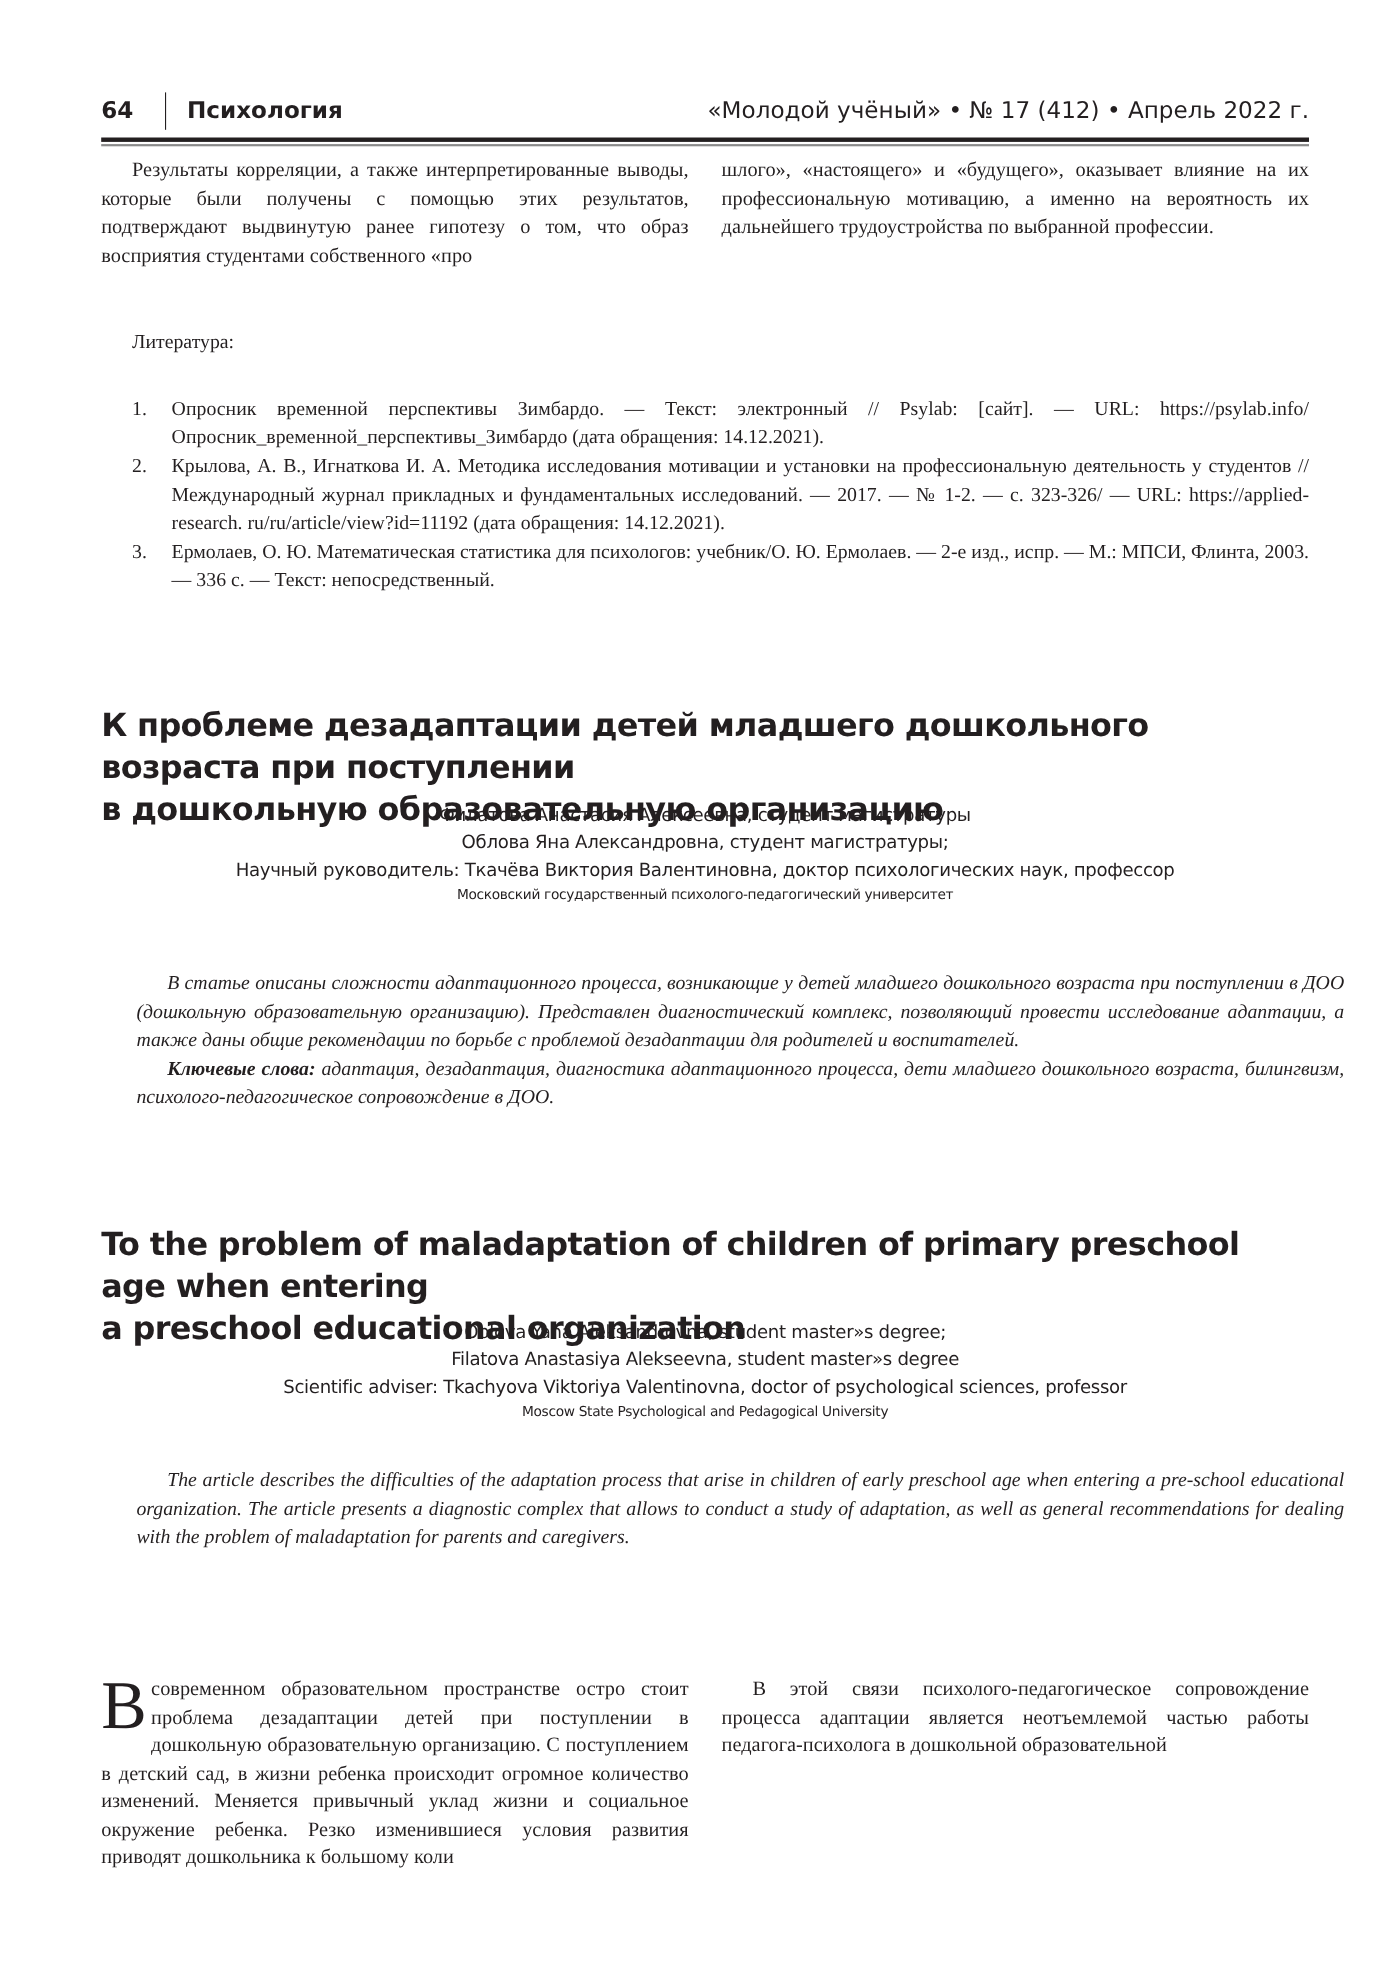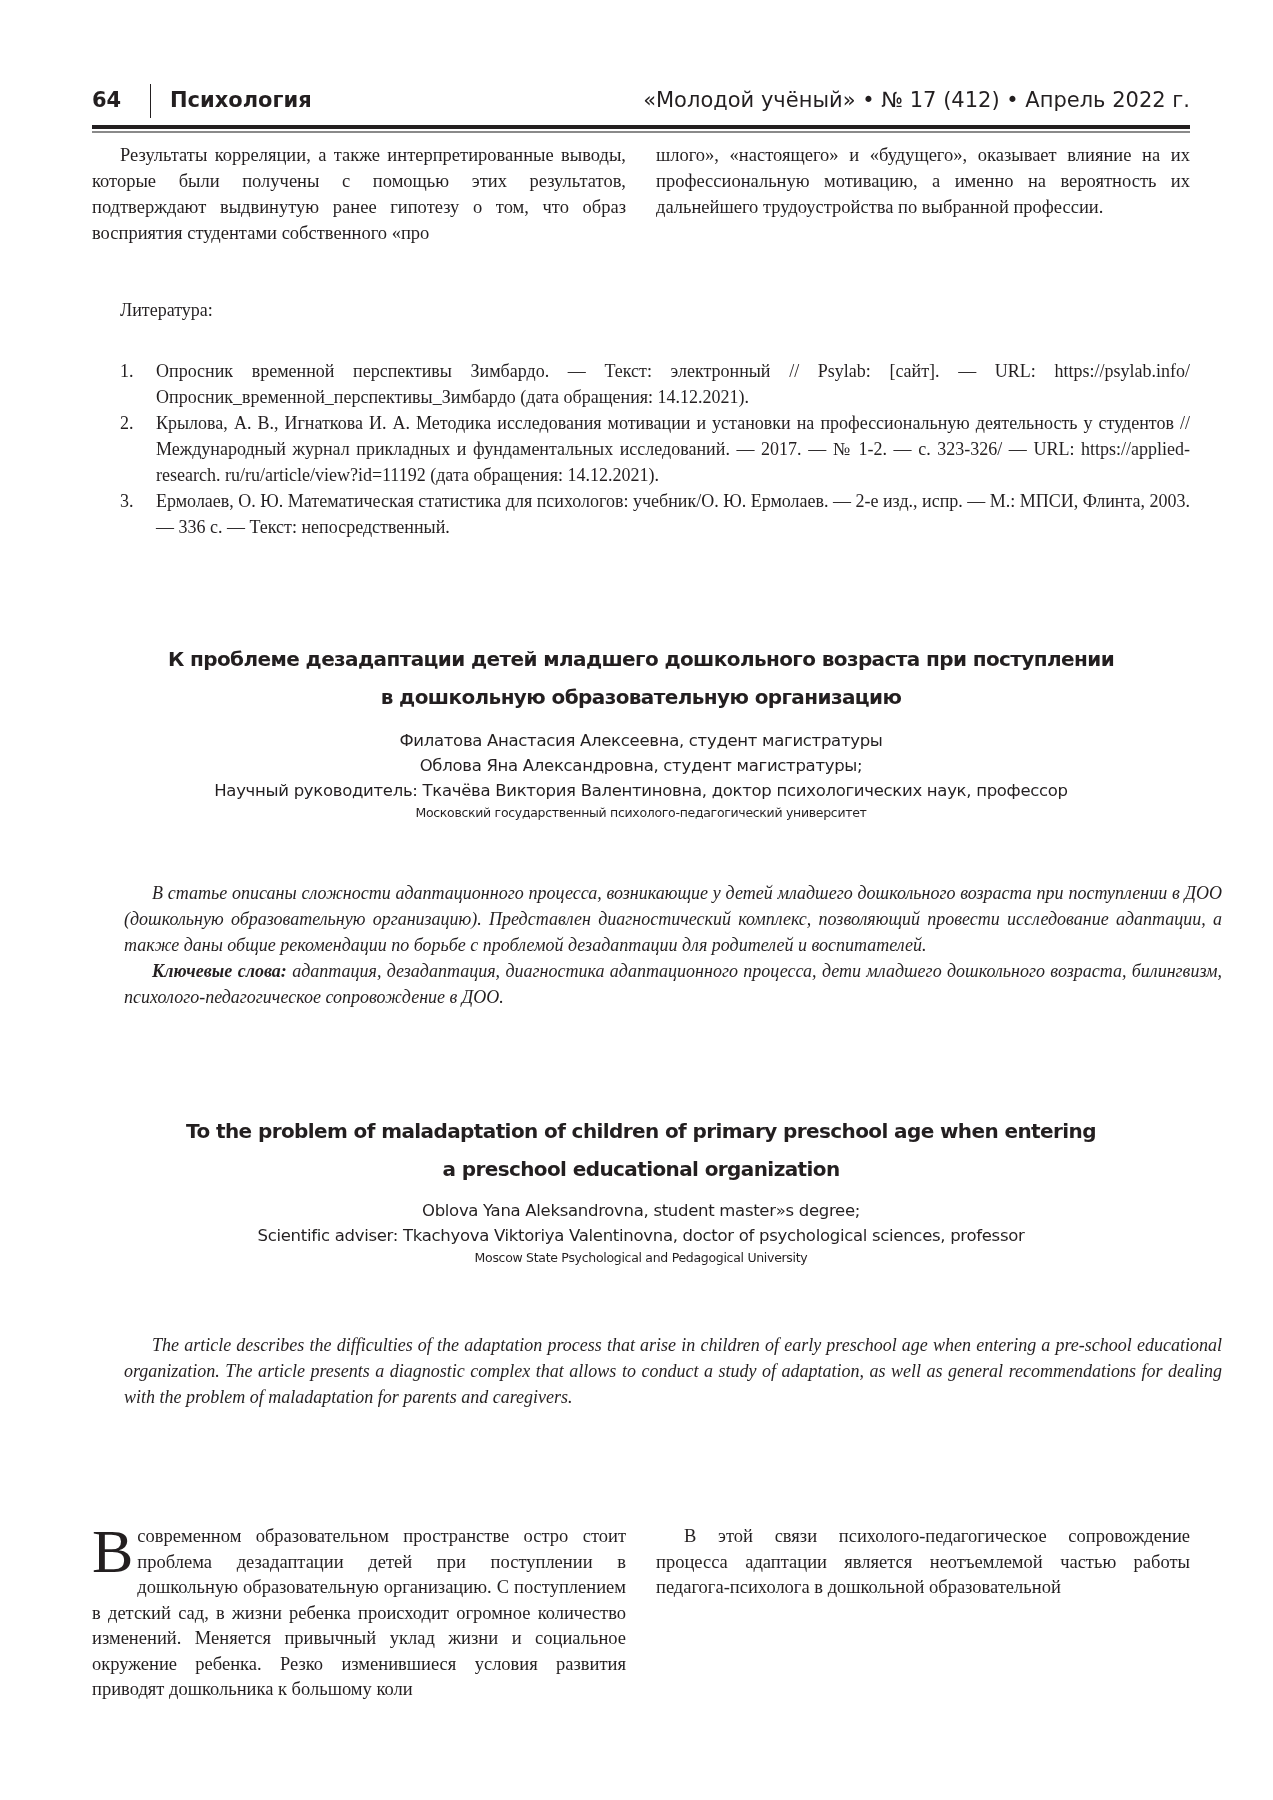--- a/index.html
+++ b/index.html
@@ -28,22 +28,22 @@
     .indent { text-indent: 28px; }
     p { margin: 0; }
 
     .refs-title { position: absolute; top: 300px; left: 28px; font-size: 18px; }
     .refs { position: absolute; top: 358px; left: 0; width: 1098px; font-size: 18px; line-height: 26px; }
     .ref { position: relative; padding-left: 48px; text-align: justify; margin-bottom: 0; }
     .ref-num { position: absolute; left: 28px; top: 0; }
     .ref-text { display: block; margin-left: 16px; }
 
     .title {
-      position: absolute; left: 0; width: 1098px; text-align: center;
-      font-family: "DejaVu Sans", sans-serif; font-weight: bold; font-size: 20px; line-height: 38px;
+      position: absolute; left: 0; width: 1098px; text-align: left;
+      font-family: "DejaVu Sans", sans-serif; font-weight: bold; font-size: 29px; line-height: 38px;
       letter-spacing: -0.6px;
     }
     .authors {
       position: absolute; left: 0; width: 1098px; text-align: center;
       font-family: "DejaVu Sans", sans-serif; font-size: 16.5px; line-height: 25px; letter-spacing: -0.3px;
     }
     .authors .uni { font-size: 12.5px; line-height: 20px; }
 
     .abstract {
       position: absolute; left: 0; width: 1098px; font-style: italic;
@@ -109,20 +109,21 @@
     <p class="indent">В статье описаны сложности адаптационного процесса, возникающие у детей младшего дошкольного возраста при поступлении в ДОО (дошкольную образовательную организацию). Представлен диагностический комплекс, позво­ляющий провести исследование адаптации, а также даны общие рекомендации по борьбе с проблемой дезадаптации для родителей и воспитателей.</p>
     <p class="indent"><b>Ключевые слова:</b> <span>адаптация, дезадаптация, диагностика адаптационного процесса, дети младшего дошкольного воз­раста, билингвизм, психолого-педагогическое сопровождение в ДОО.</span></p>
   </div>
 
   <div class="title" style="top:1112px;">
     <div>To the problem of maladaptation of children of primary preschool age when entering</div>
     <div>a preschool educational organization</div>
   </div>
   <div class="authors" style="top:1198px;">
     <div>Oblova Yana Aleksandrovna, student master»s degree;</div>
+    <div>Filatova Anastasiya Alekseevna, student master»s degree</div>
     <div>Scientific adviser: Tkachyova Viktoriya Valentinovna, doctor of psychological sciences, professor</div>
     <div class="uni">Moscow State Psychological and Pedagogical University</div>
   </div>
 
   <div class="abstract" style="top:1332px;">
     <p class="indent">The article describes the difficulties of the adaptation process that arise in children of early preschool age when entering a pre-school educational organization. The article presents a diagnostic complex that allows to conduct a study of adaptation, as well as general recommendations for dealing with the problem of maladaptation for parents and caregivers.</p>
   </div>
 
   <div class="col col-left" style="top:1524px; font-size:18.5px; line-height:25.5px;">
     <p><span class="dropcap">В</span><span> современном образовательном пространстве остро стоит проблема дезадаптации детей при поступлении в дошкольную образовательную организацию. С поступле­нием в детский сад, в жизни ребенка происходит огромное количество изменений. Меняется привычный уклад жизни и социальное окружение ребенка. Резко изменившиеся ус­ловия развития приводят дошкольника к большому коли­</span></p>

